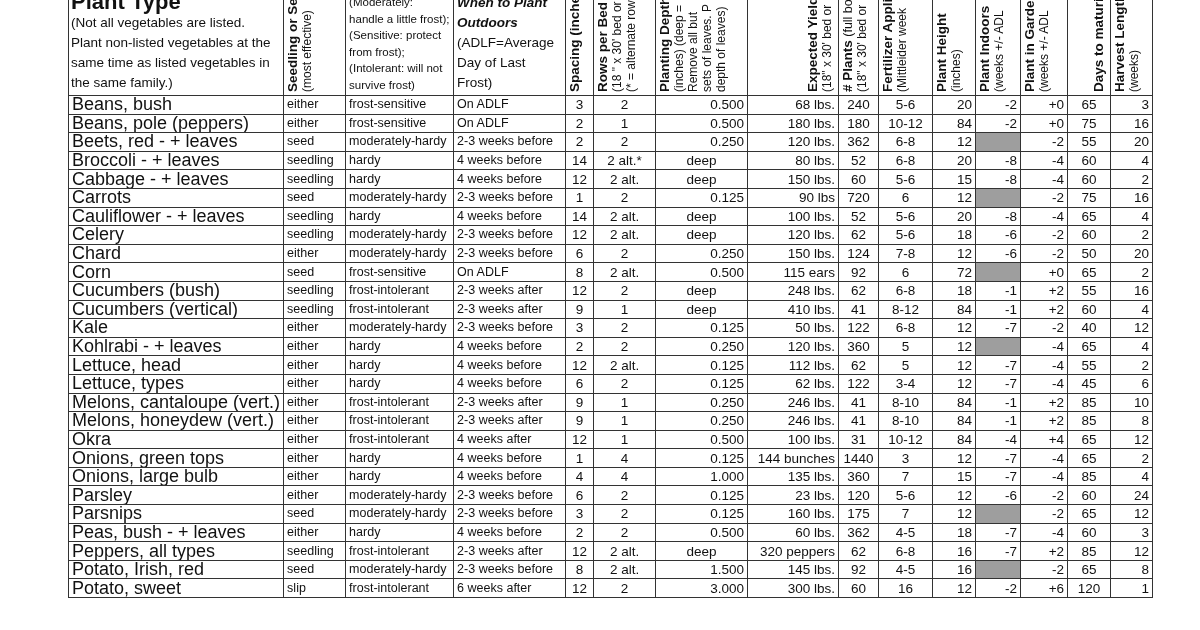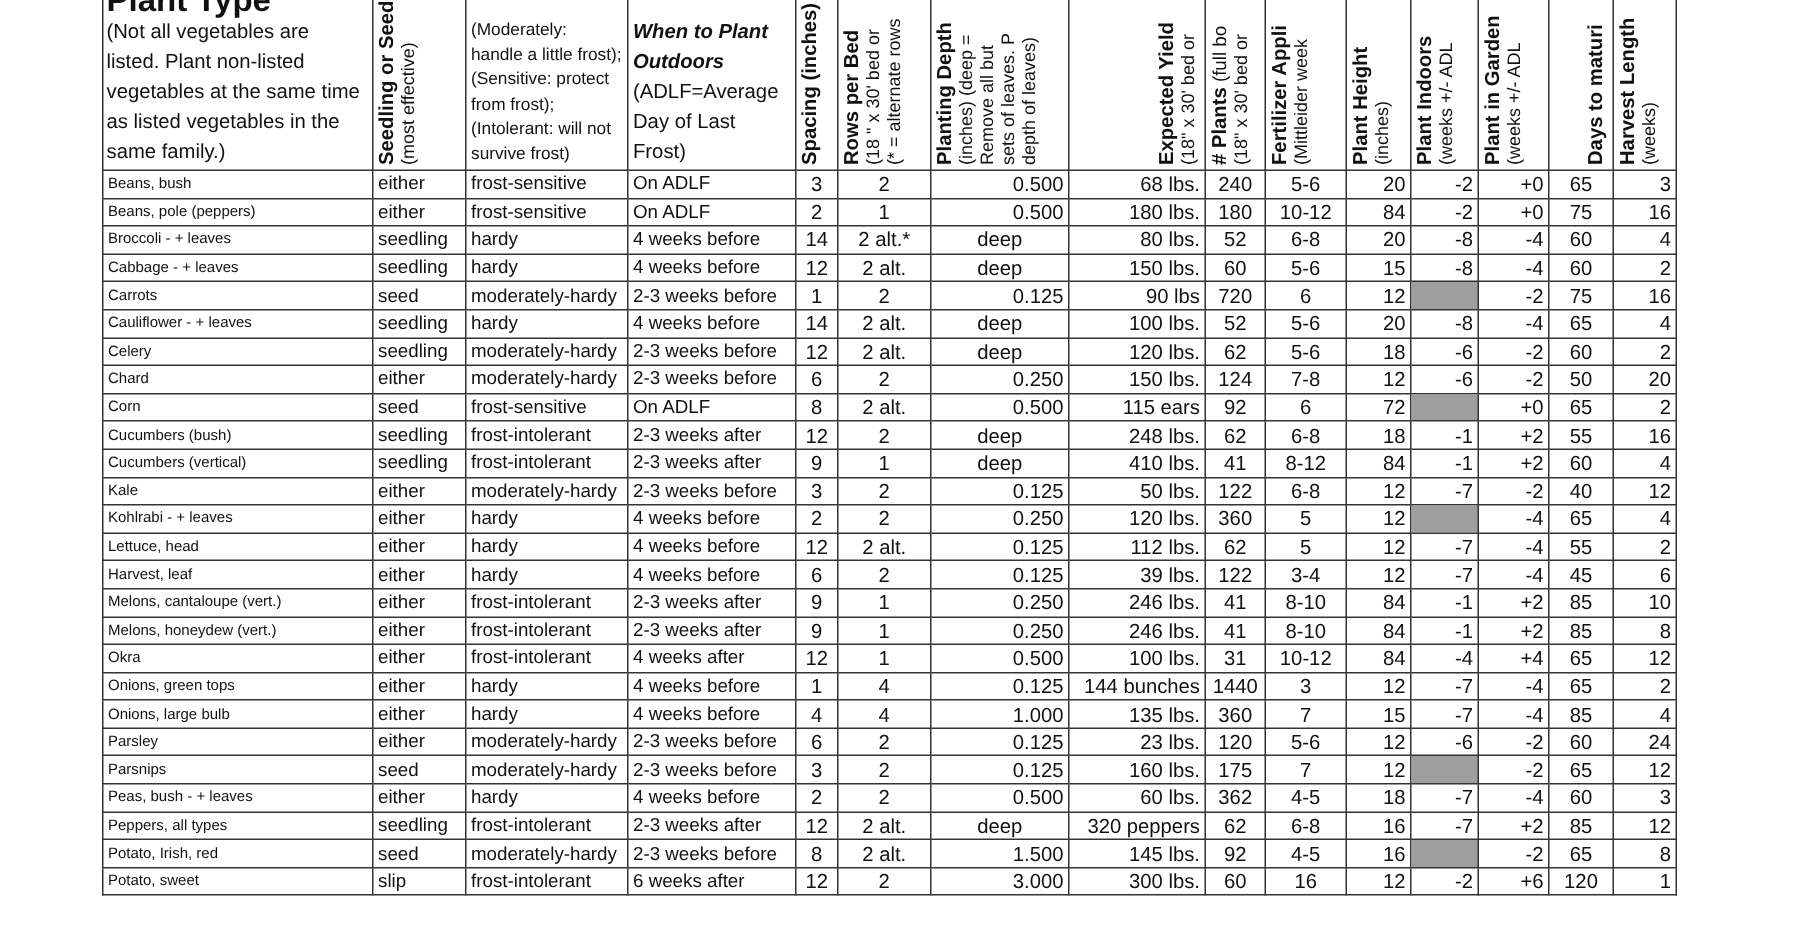--- a/index.html
+++ b/index.html
@@ -12,21 +12,21 @@
   th { height:92px; vertical-align:bottom; padding:0; position:relative; text-align:left; }
   .hdr-plant { padding:0 4px 2px 2px; white-space:normal; font-size:13.5px; line-height:20px; }
   .hdr-plant .title { font-weight:bold; font-size:22px; line-height:22px; display:block; margin-top:-4px; }
   .hdr-small { padding:0 3px 2px 3px; white-space:normal; font-size:11.5px; line-height:16.5px; }
   .hdr-when { padding:0 3px 2px 3px; white-space:normal; font-size:13.5px; line-height:20px; }
   .hdr-when b { font-weight:bold;font-style:italic; }
   .rot { position:absolute; bottom:3px; left:2px; transform-origin:0 100%; transform:rotate(-90deg) translateY(100%);
          white-space:nowrap; font-size:12.5px; line-height:14px; width:90px; text-align:left; }
   .rot b { font-weight:bold; font-size:13.5px; }
   .rot .sub { display:block; font-size:12px; }
-  td.name { font-size:10px; padding-left:3px; }
+  td.name { font-size:18px; padding-left:3px; }
   td.c { text-align:center; }
   td.r { text-align:right; }
   td.l { text-align:left; font-size:12.5px; }
   td.gray { background:#9e9e9e; }
 </style>
 </head>
 <body>
 
 <div class="sheet">
 <table>
@@ -162,20 +162,37 @@
           <td class="r">180 lbs.</td>
           <td class="c">180</td>
           <td class="c">10-12</td>
           <td class="r">84</td>
           <td class="r">-2</td>
           <td class="r">+0</td>
           <td class="c">75</td>
           <td class="r">16</td>
         </tr>
         <tr>
+          <td class="name">Beets, red - + leaves</td>
+          <td class="l">seed</td>
+          <td class="l">moderately-hardy</td>
+          <td class="l">2-3 weeks before</td>
+          <td class="c">2</td>
+          <td class="c">2</td>
+          <td class="r">0.250</td>
+          <td class="r">120 lbs.</td>
+          <td class="c">362</td>
+          <td class="c">6-8</td>
+          <td class="r">12</td>
+          <td class="r gray"></td>
+          <td class="r">-2</td>
+          <td class="c">55</td>
+          <td class="r">20</td>
+        </tr>
+        <tr>
           <td class="name">Broccoli - + leaves</td>
           <td class="l">seedling</td>
           <td class="l">hardy</td>
           <td class="l">4 weeks before</td>
           <td class="c">14</td>
           <td class="c">2 alt.*</td>
           <td class="c">deep</td>
           <td class="r">80 lbs.</td>
           <td class="c">52</td>
           <td class="c">6-8</td>
@@ -366,28 +383,28 @@
           <td class="r">112 lbs.</td>
           <td class="c">62</td>
           <td class="c">5</td>
           <td class="r">12</td>
           <td class="r">-7</td>
           <td class="r">-4</td>
           <td class="c">55</td>
           <td class="r">2</td>
         </tr>
         <tr>
-          <td class="name">Harvest, leaf</td>
+          <td class="name">Lettuce, types</td>
           <td class="l">either</td>
           <td class="l">hardy</td>
           <td class="l">4 weeks before</td>
           <td class="c">6</td>
           <td class="c">2</td>
           <td class="r">0.125</td>
-          <td class="r">39 lbs.</td>
+          <td class="r">62 lbs.</td>
           <td class="c">122</td>
           <td class="c">3-4</td>
           <td class="r">12</td>
           <td class="r">-7</td>
           <td class="r">-4</td>
           <td class="c">45</td>
           <td class="r">6</td>
         </tr>
         <tr>
           <td class="name">Melons, cantaloupe (vert.)</td>

